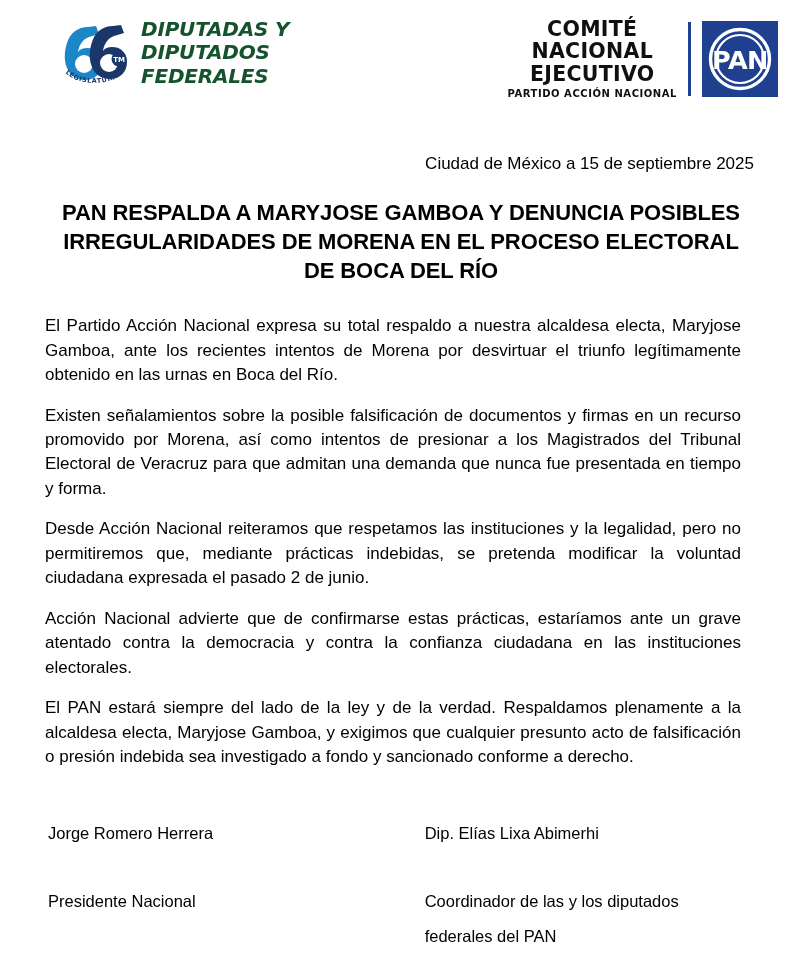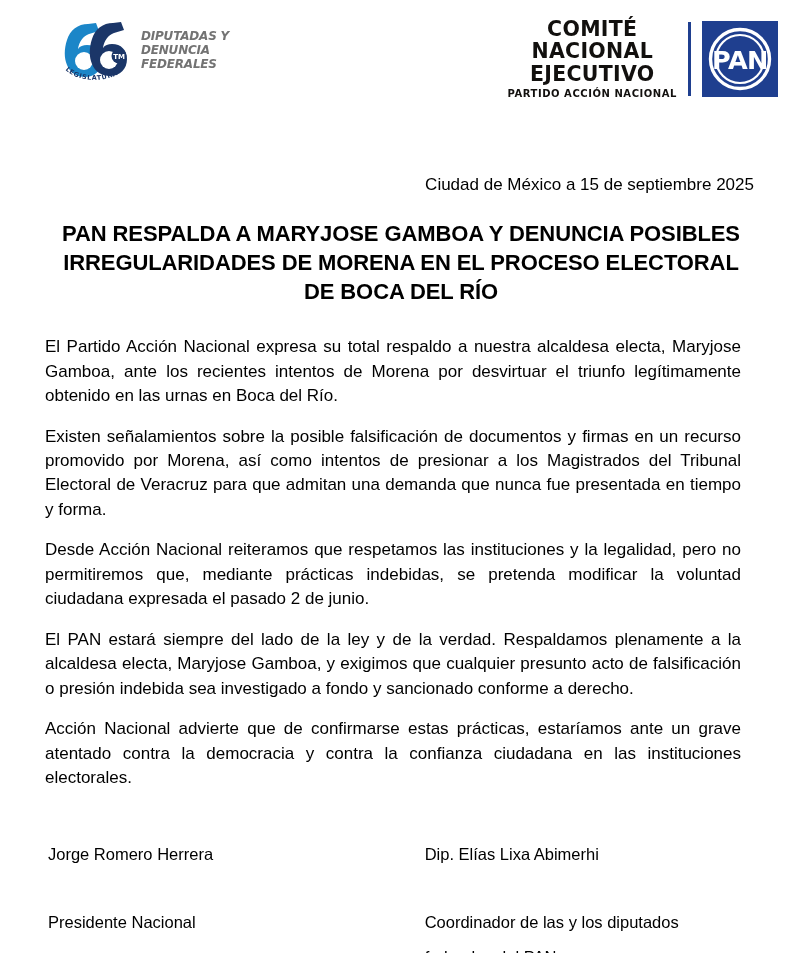--- a/index.html
+++ b/index.html
@@ -38,24 +38,24 @@
     width: 74px;
     height: 64px;
     flex: 0 0 auto;
   }
   .six-six svg { display: block; }
 
   .legis-words {
     font-family: "DejaVu Sans", sans-serif;
     font-weight: bold;
     font-style: italic;
-    font-size: 12px;
+    font-size: 20px;
     line-height: 1.17;
     letter-spacing: -0.2px;
-    color: #737373;
+    color: #14532d;
     white-space: nowrap;
   }
 
   
   .cen-lockup {
     display: flex;
     align-items: center;
     gap: 0;
   }
   .cen-text {
@@ -94,21 +94,21 @@
   }
 
   
   .sheet {
     padding: 0 43px 0 45px;
     box-sizing: border-box;
   }
   .dateline {
     text-align: right;
     font-size: 17px;
-    margin-top: 75px;
+    margin-top: 54px;
     padding-right: 3px;
     color: #000;
   }
   .doc-title {
     text-align: center;
     font-weight: bold;
     font-size: 22px;
     line-height: 1.32;
     margin: 24px 14px 0 14px;
     letter-spacing: -0.1px;
@@ -176,21 +176,21 @@
         <text font-family="'DejaVu Sans', sans-serif" font-size="6.4" font-weight="bold" letter-spacing="0.7" fill="#1b3668">
           <textPath href="#arcPath" startOffset="50%" text-anchor="middle">LEGISLATURA</textPath>
         </text>
         <defs>
           <path id="arcPath" d="M6 50 A33 19 0 0 0 62 55" fill="none"></path>
         </defs>
       </svg>
     </div>
     <div class="legis-words">
       <div>DIPUTADAS Y</div>
-      <div>DENUNCIA</div>
+      <div>DIPUTADOS</div>
       <div>FEDERALES</div>
     </div>
   </div>
 
   <div class="cen-lockup">
     <div class="cen-text">
       <div class="cen-line">COMITÉ</div>
       <div class="cen-line">NACIONAL</div>
       <div class="cen-line">EJECUTIVO</div>
       <div class="cen-sub">PARTIDO ACCIÓN NACIONAL</div>
@@ -208,22 +208,22 @@
 <div class="sheet">
 
   <div class="dateline">Ciudad de México a 15 de septiembre 2025</div>
 
   <h1 class="doc-title">PAN RESPALDA A MARYJOSE GAMBOA Y DENUNCIA POSIBLES IRREGULARIDADES DE MORENA EN EL PROCESO ELECTORAL DE BOCA DEL RÍO</h1>
 
   <div class="body-copy">
     <p>El Partido Acción Nacional expresa su total respaldo a nuestra alcaldesa electa, Maryjose Gamboa, ante los recientes intentos de Morena por desvirtuar el triunfo legítimamente obtenido en las urnas en Boca del Río.</p>
     <p>Existen señalamientos sobre la posible falsificación de documentos y firmas en un recurso promovido por Morena, así como intentos de presionar a los Magistrados del Tribunal Electoral de Veracruz para que admitan una demanda que nunca fue presentada en tiempo y forma.</p>
     <p>Desde Acción Nacional reiteramos que respetamos las instituciones y la legalidad, pero no permitiremos que, mediante prácticas indebidas, se pretenda modificar la voluntad ciudadana expresada el pasado 2 de junio.</p>
+    <p>Acción Nacional advierte que de confirmarse estas prácticas, estaríamos ante un grave atentado contra la democracia y contra la confianza ciudadana en las instituciones electorales.</p>
     <p>El PAN estará siempre del lado de la ley y de la verdad. Respaldamos plenamente a la alcaldesa electa, Maryjose Gamboa, y exigimos que cualquier presunto acto de falsificación o presión indebida sea investigado a fondo y sancionado conforme a derecho.</p>
-    <p>Acción Nacional advierte que de confirmarse estas prácticas, estaríamos ante un grave atentado contra la democracia y contra la confianza ciudadana en las instituciones electorales.</p>
   </div>
 
   <div class="signatures">
     <div class="sig-row sig-row-names">
       <div class="sig-col-left">Jorge Romero Herrera</div>
       <div class="sig-col-right">Dip. Elías Lixa Abimerhi</div>
     </div>
     <div class="sig-row sig-row-roles">
       <div class="sig-col-left">Presidente Nacional</div>
       <div class="sig-col-right">Coordinador de las y los diputados</div>

